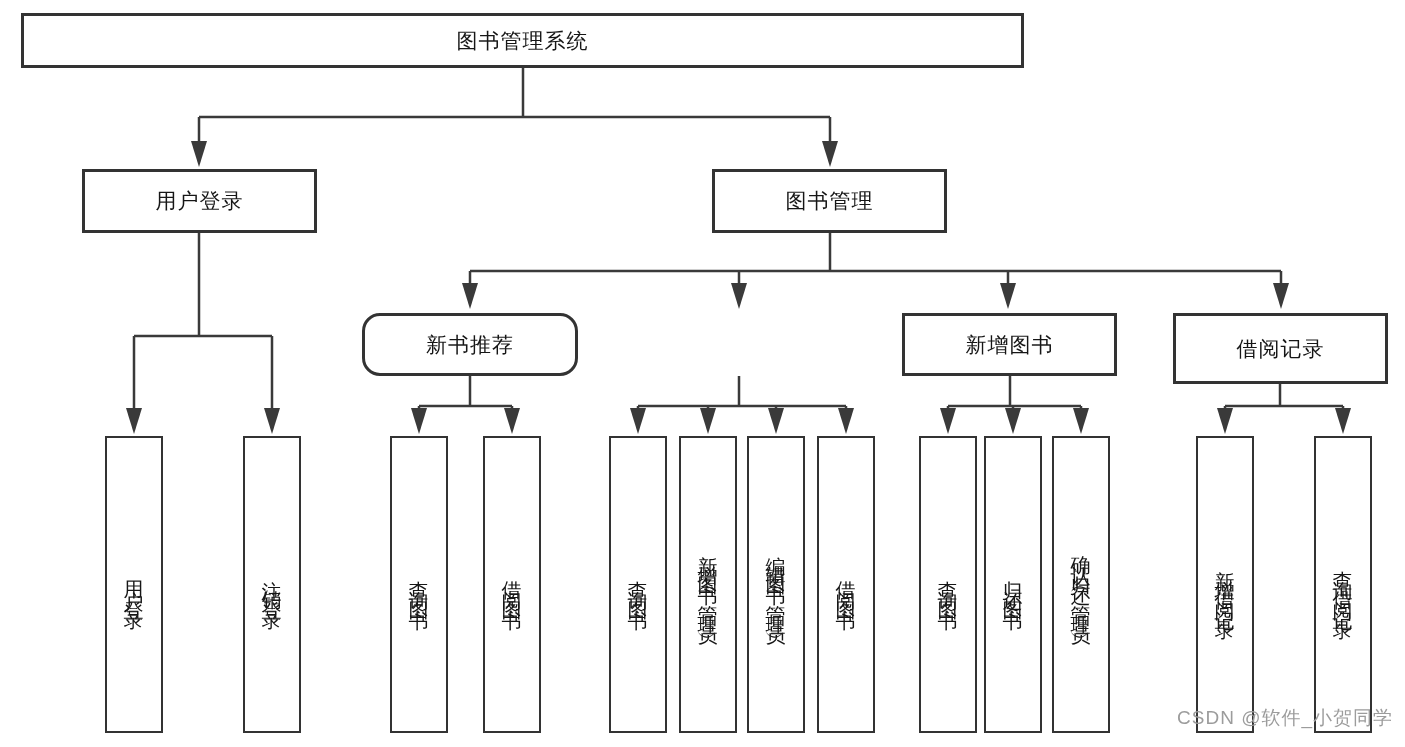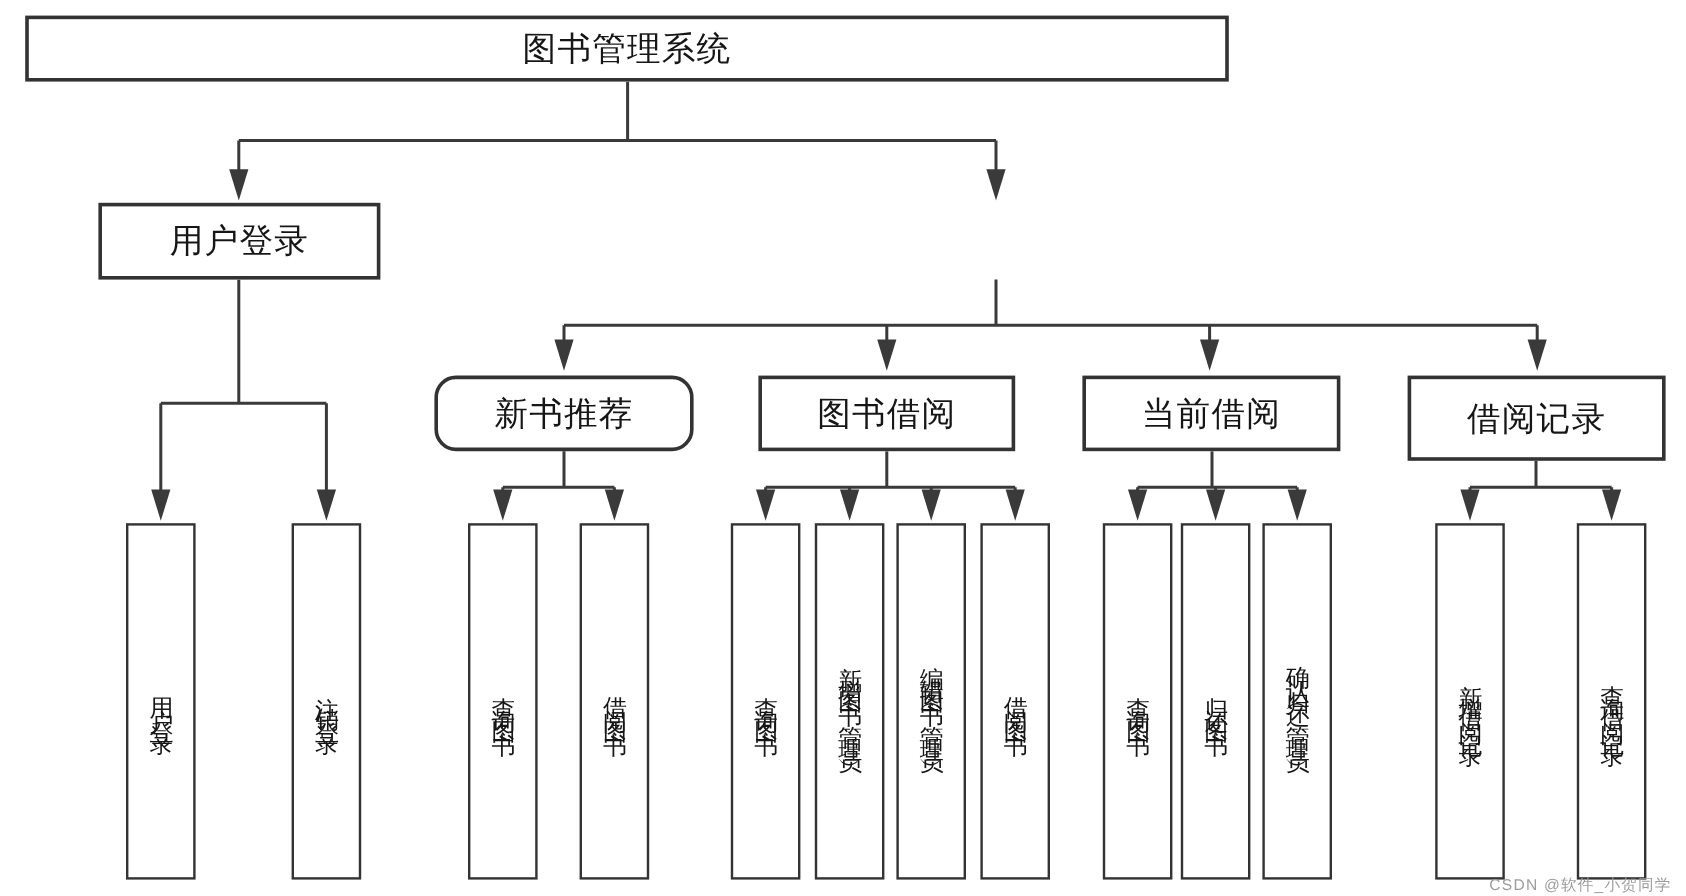--- a/index.html
+++ b/index.html
@@ -28,37 +28,37 @@
     box-sizing: border-box;
     background: #ffffff;
     border: 3px solid #333333;
     display: flex;
     align-items: center;
     justify-content: center;
     z-index: 1;
     color: #161616;
   }
   .node.h .lbl {
-    font-size: 28px;
+    font-size: 21px;
     letter-spacing: 1px;
     white-space: nowrap;
   }
   .node.v { border-width: 2px; }
   .node.v .lbl {
     writing-mode: vertical-rl;
     text-orientation: mixed;
     font-size: 20px;
     letter-spacing: 10px;
     line-height: 1;
   }
   .watermark {
     position: absolute;
     right: 12px;
-    bottom: 0;
-    font-size: 13px;
+    bottom: 16px;
+    font-size: 19px;
     color: #9c9c9c;
     letter-spacing: 1px;
     z-index: 2;
     white-space: nowrap;
   }
 </style>
 </head>
 <body>
 
 <div class="canvas">
@@ -95,29 +95,29 @@
     </g>
   </svg>
 
   <div class="node h" style="left:21px; top:13px; width:1003px; height:55px;">
     <span class="lbl">图书管理系统</span>
   </div>
 
   <div class="node h" style="left:82px; top:169px; width:235px; height:64px;">
     <span class="lbl">用户登录</span>
   </div>
+  <div class="node h" style="left:712px; top:169px; width:235px; height:64px;">
+    <span class="lbl">图书管理</span>
+  </div>
 
   <div class="node h" style="left:362px; top:313px; width:216px; height:63px;border-radius:18px;">
     <span class="lbl">新书推荐</span>
   </div>
-  <div class="node h" style="left:632px; top:313px; width:214px; height:63px;">
-    <span class="lbl">图书借阅</span>
-  </div>
   <div class="node h" style="left:902px; top:313px; width:215px; height:63px;">
-    <span class="lbl">当前借阅</span>
+    <span class="lbl">新增图书</span>
   </div>
   <div class="node h" style="left:1173px; top:313px; width:215px; height:71px;">
     <span class="lbl">借阅记录</span>
   </div>
 
   <div class="node v" style="left:105px; top:436px; width:58px; height:297px;">
     <span class="lbl">用户登录</span>
   </div>
   <div class="node v" style="left:243px; top:436px; width:58px; height:297px;">
     <span class="lbl">注销登录</span>

